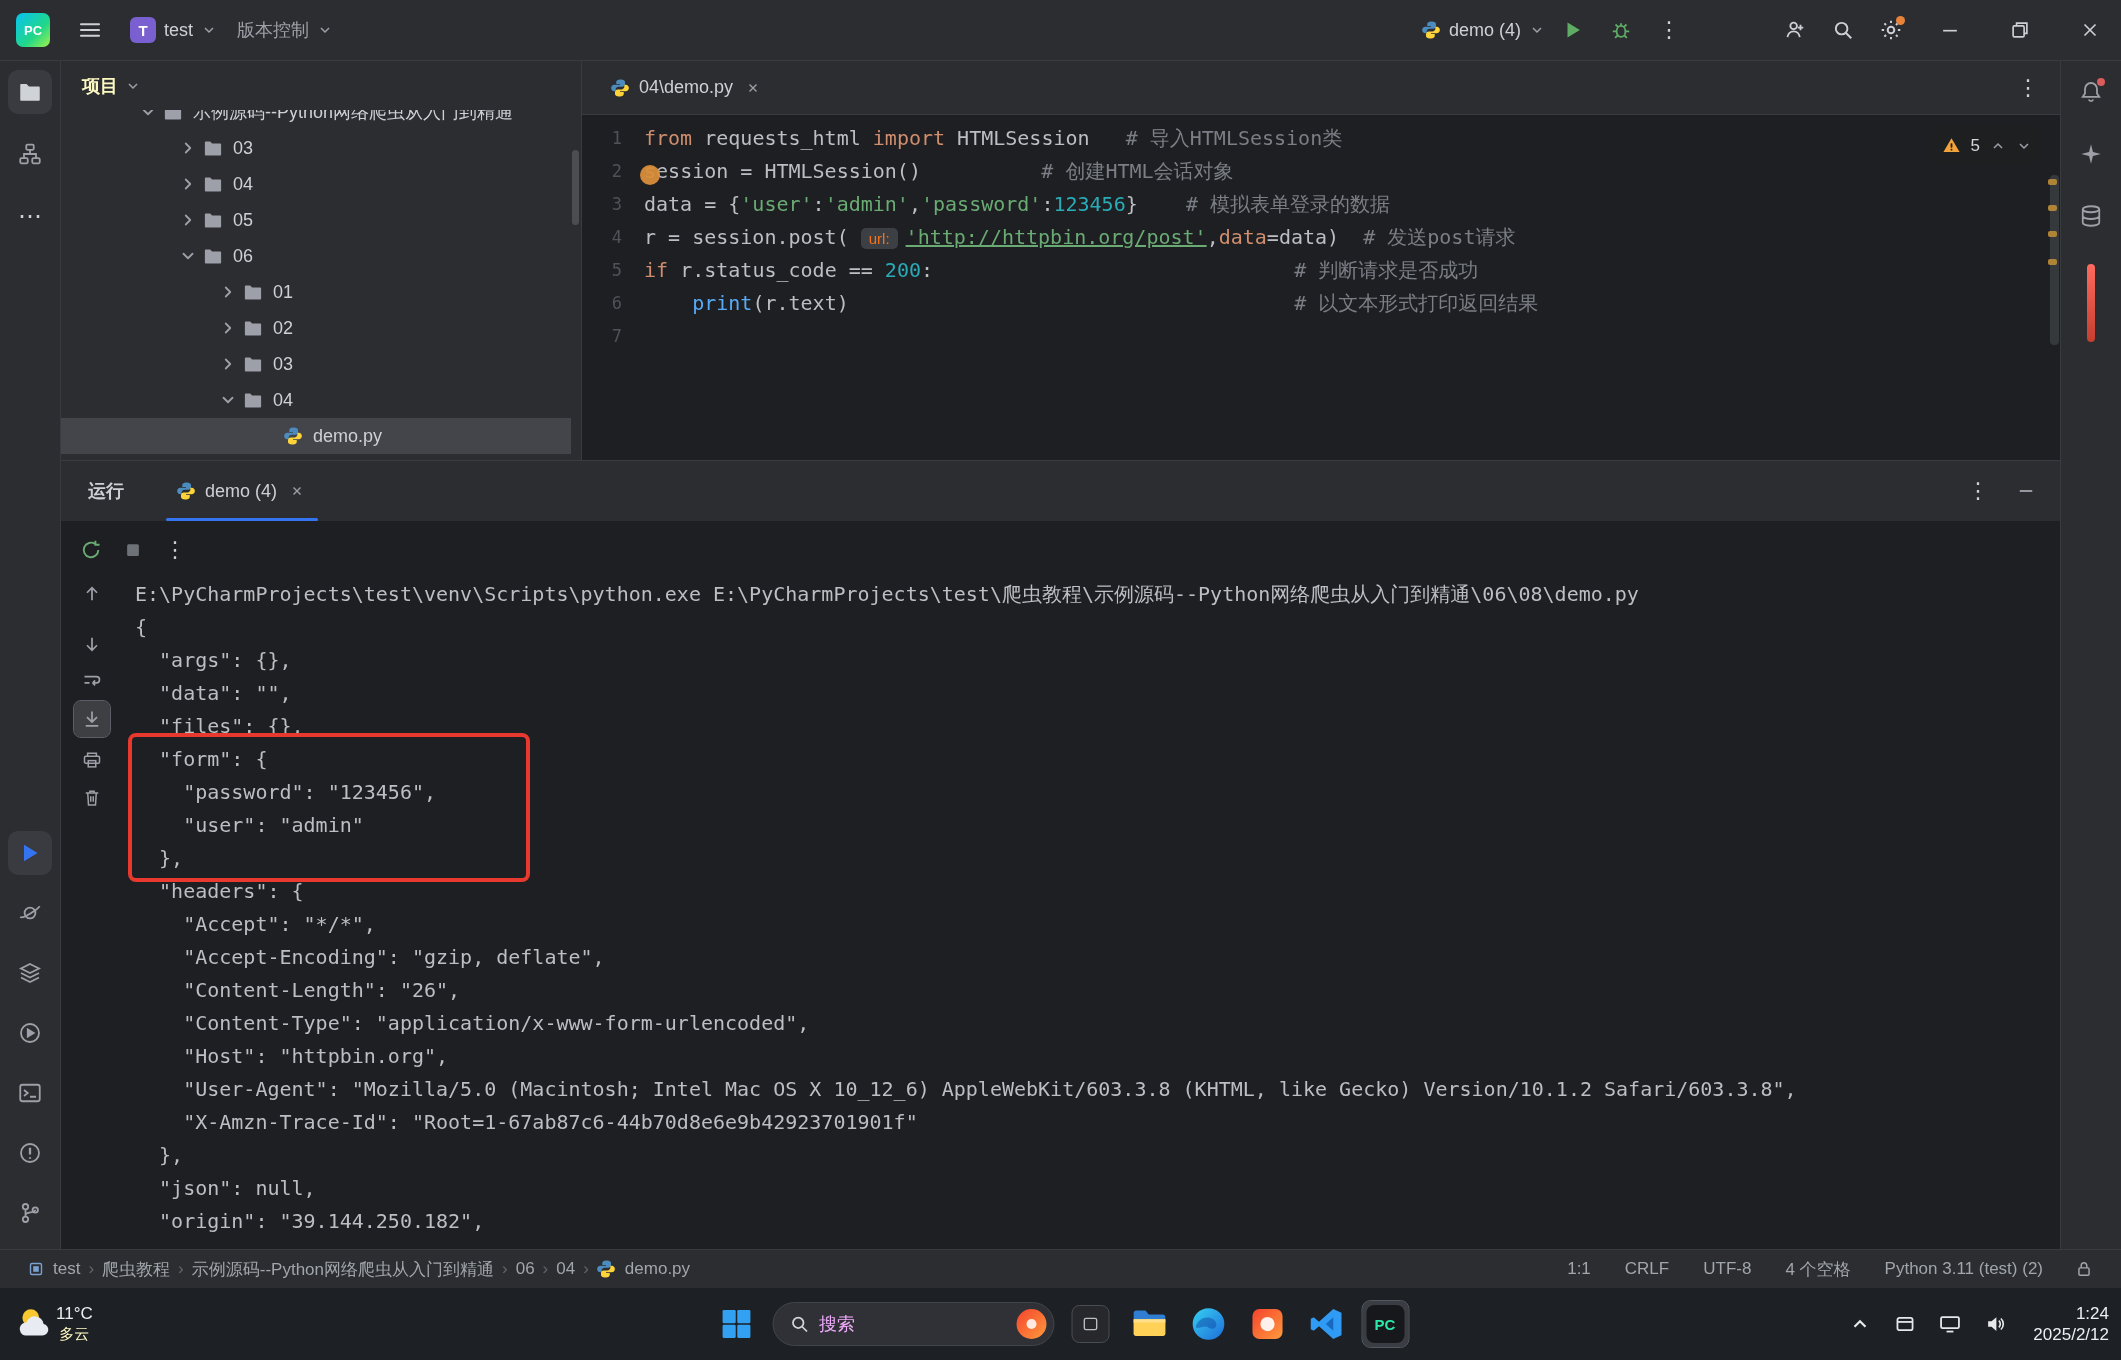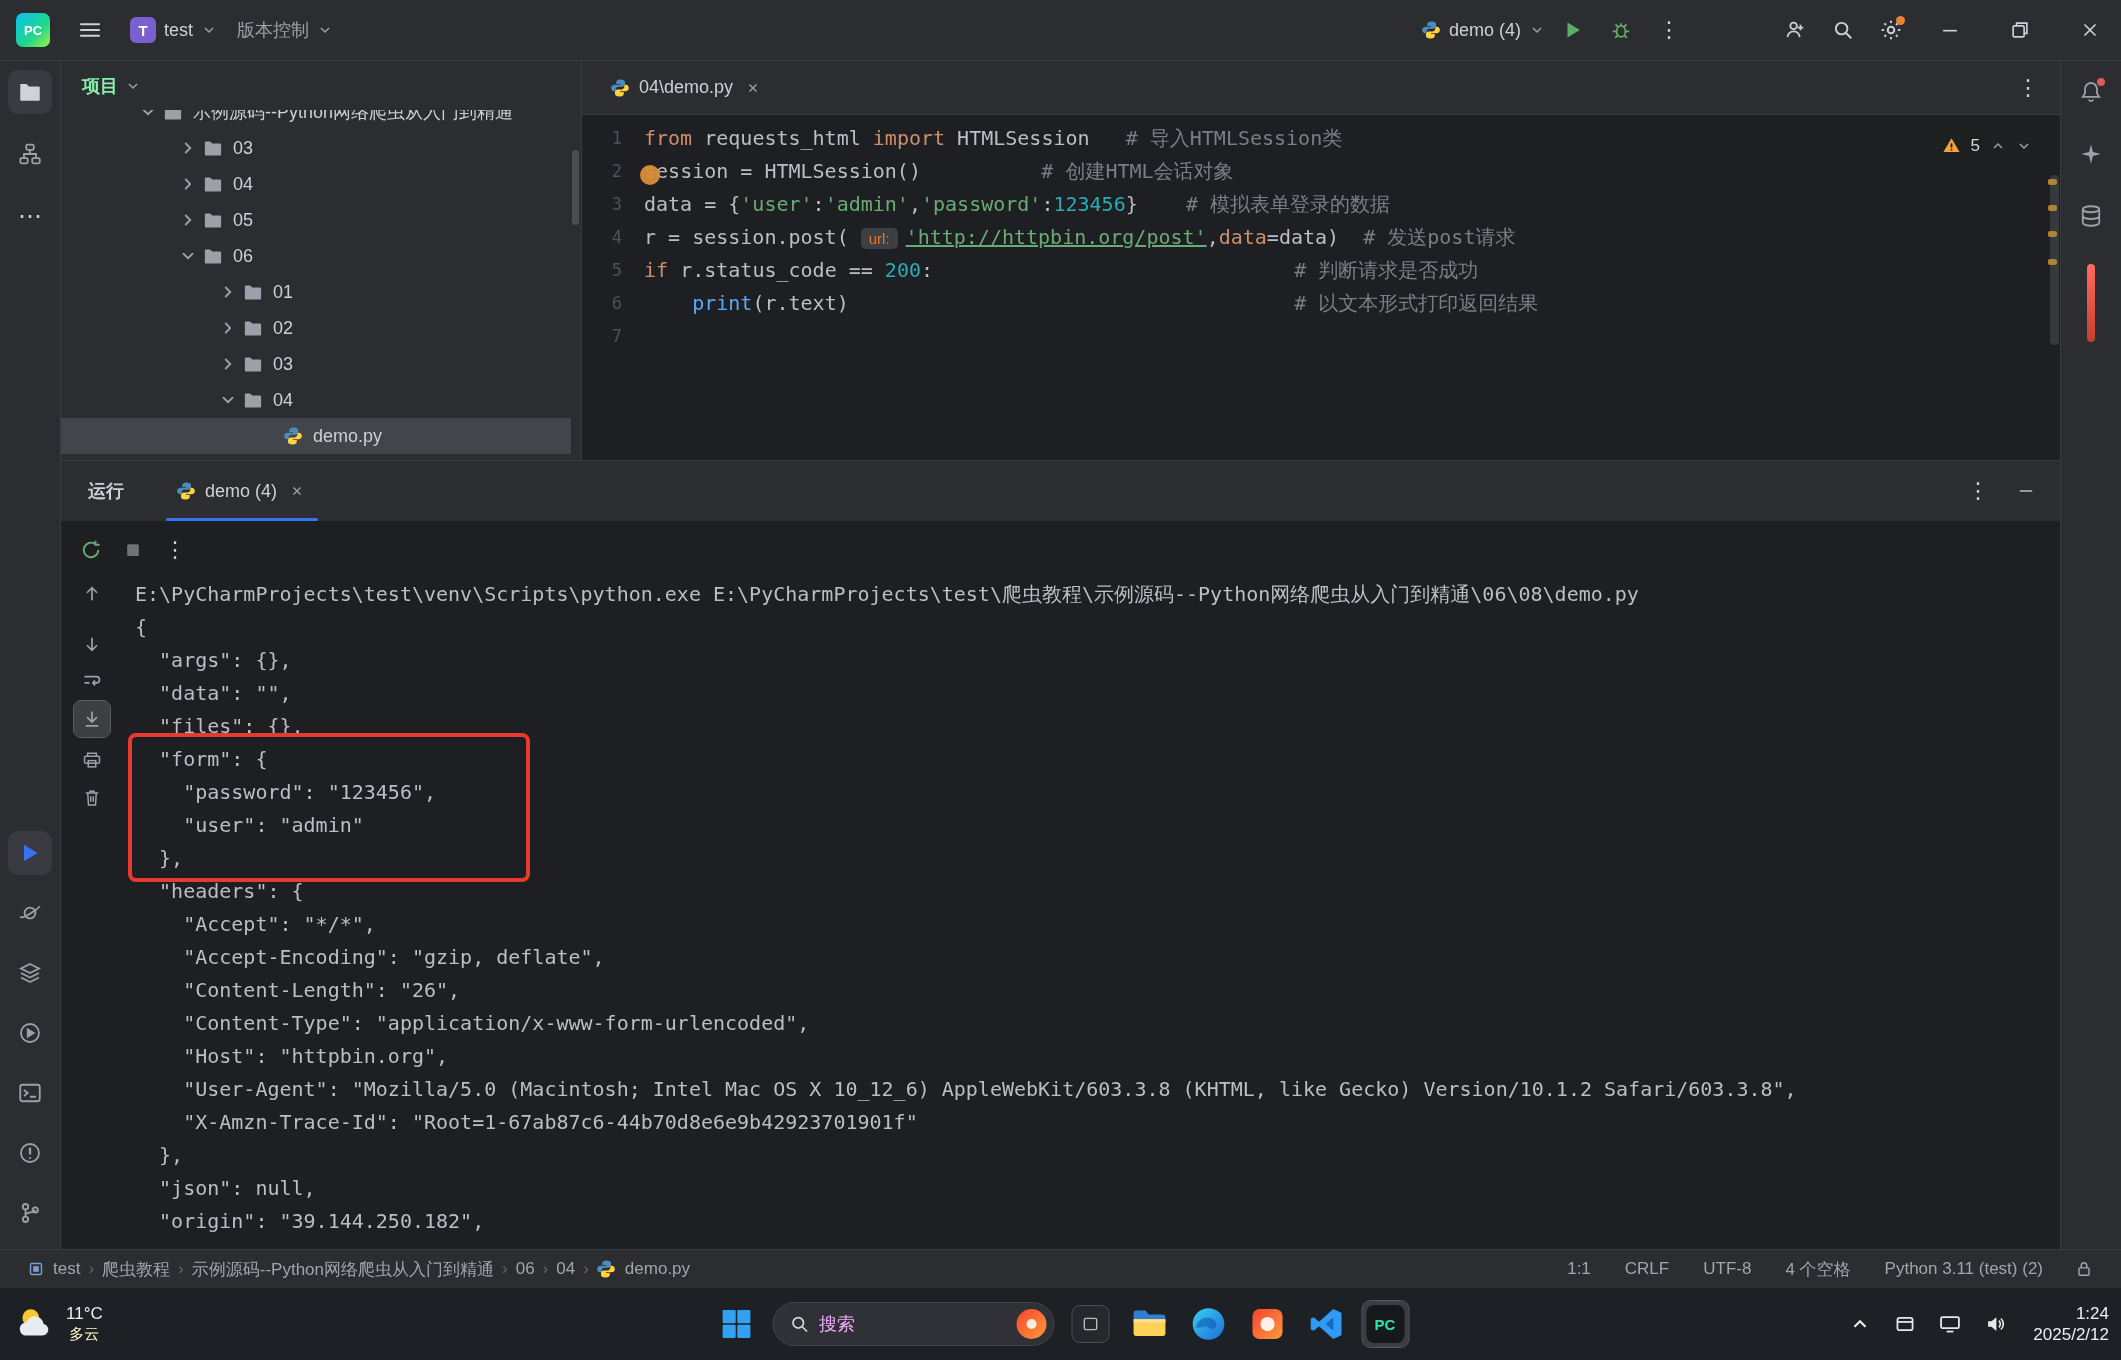--- a/index.html
+++ b/index.html
@@ -43,21 +43,21 @@
   .stripe-btn.active{background:#393b40;}
   .bell-wrap{position:relative;}
   .bell-dot{position:absolute;right:8px;top:8px;width:8px;height:8px;border-radius:50%;background:#db5c5c;}
   .inspect-bar{position:absolute;left:26px;top:203px;width:8px;height:78px;border-radius:4px;
     background:linear-gradient(#ff6b5e,#c43e2f);}
 
   
   #project{position:absolute;left:61px;top:61px;width:521px;height:399px;background:var(--panel-bg);
     border-right:1px solid var(--border);}
   .panel-header{height:49px;display:flex;align-items:center;gap:7px;padding-left:21px;}
-  .panel-title{font-size:18px;font-weight:600;color:#86efac;}
+  .panel-title{font-size:18px;font-weight:600;color:#fef9c3;}
   #project-tree{position:absolute;left:0;right:10px;top:49px;bottom:0;overflow:hidden;}
   .tree-row{display:flex;align-items:center;height:36px;font-size:18px;color:#ced0d6;white-space:nowrap;}
   .tree-row.selected{background:#43454a;}
   .tree-row.clipped{margin-top:-16px;}
   .chev-wrap{width:24px;display:flex;justify-content:center;flex:none;}
   .chev-wrap.open svg{transform:rotate(90deg);}
   .node-icon{width:26px;display:flex;justify-content:center;flex:none;}
   .node-label{margin-left:7px;}
   .scroll-thumb{position:absolute;right:2px;top:89px;width:7px;height:75px;border-radius:4px;background:#4b4d51;}
 
@@ -113,21 +113,21 @@
     border-top:1px solid var(--border);display:flex;align-items:center;padding:0 22px 0 26px;
     font-size:17px;color:#a1a5ac;}
   #status-breadcrumb{display:flex;align-items:center;}
   .bc-item{margin:0 3px;}
   .bc-sep{color:#63666c;margin:0 5px;}
   .bc-icon{display:flex;margin:0 6px 0 2px;}
   .status-widgets{margin-left:auto;display:flex;align-items:center;gap:34px;}
 
   
   #taskbar{position:absolute;left:0;top:1288px;width:2121px;height:72px;background:#1d2024;}
-  .weather{position:absolute;left:14px;top:0;height:72px;display:flex;align-items:center;gap:10px;}
+  .weather{position:absolute;left:14px;top:0;height:72px;display:flex;align-items:center;}
   .weather-texts{display:flex;flex-direction:column;line-height:20px;}
   .weather-temp{font-size:17px;color:#eceef0;}
   .weather-desc{font-size:15px;color:#fef9c3;}
   .tb-center{position:absolute;left:50%;top:0;height:72px;transform:translateX(-50%);
     display:flex;align-items:center;gap:13px;}
   .task-icon{width:46px;height:46px;border:none;background:none;border-radius:8px;display:flex;
     align-items:center;justify-content:center;}
   .task-icon.pycharm-active{background:#3a3d43;outline:1px solid #55585e;}
   .pc-app{width:38px;height:38px;border-radius:8px;background:#17181b;display:flex;align-items:center;
     justify-content:center;color:#2ee6a8;font-weight:bold;font-size:15px;}

